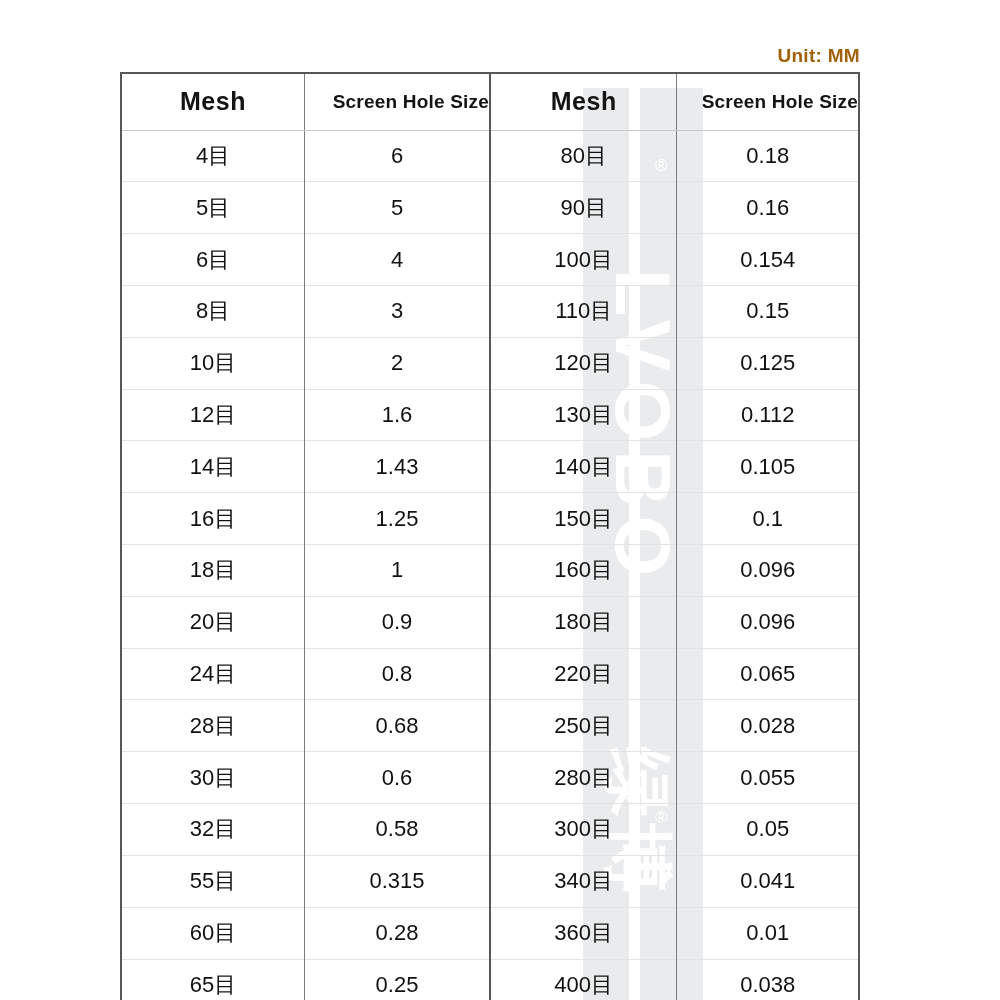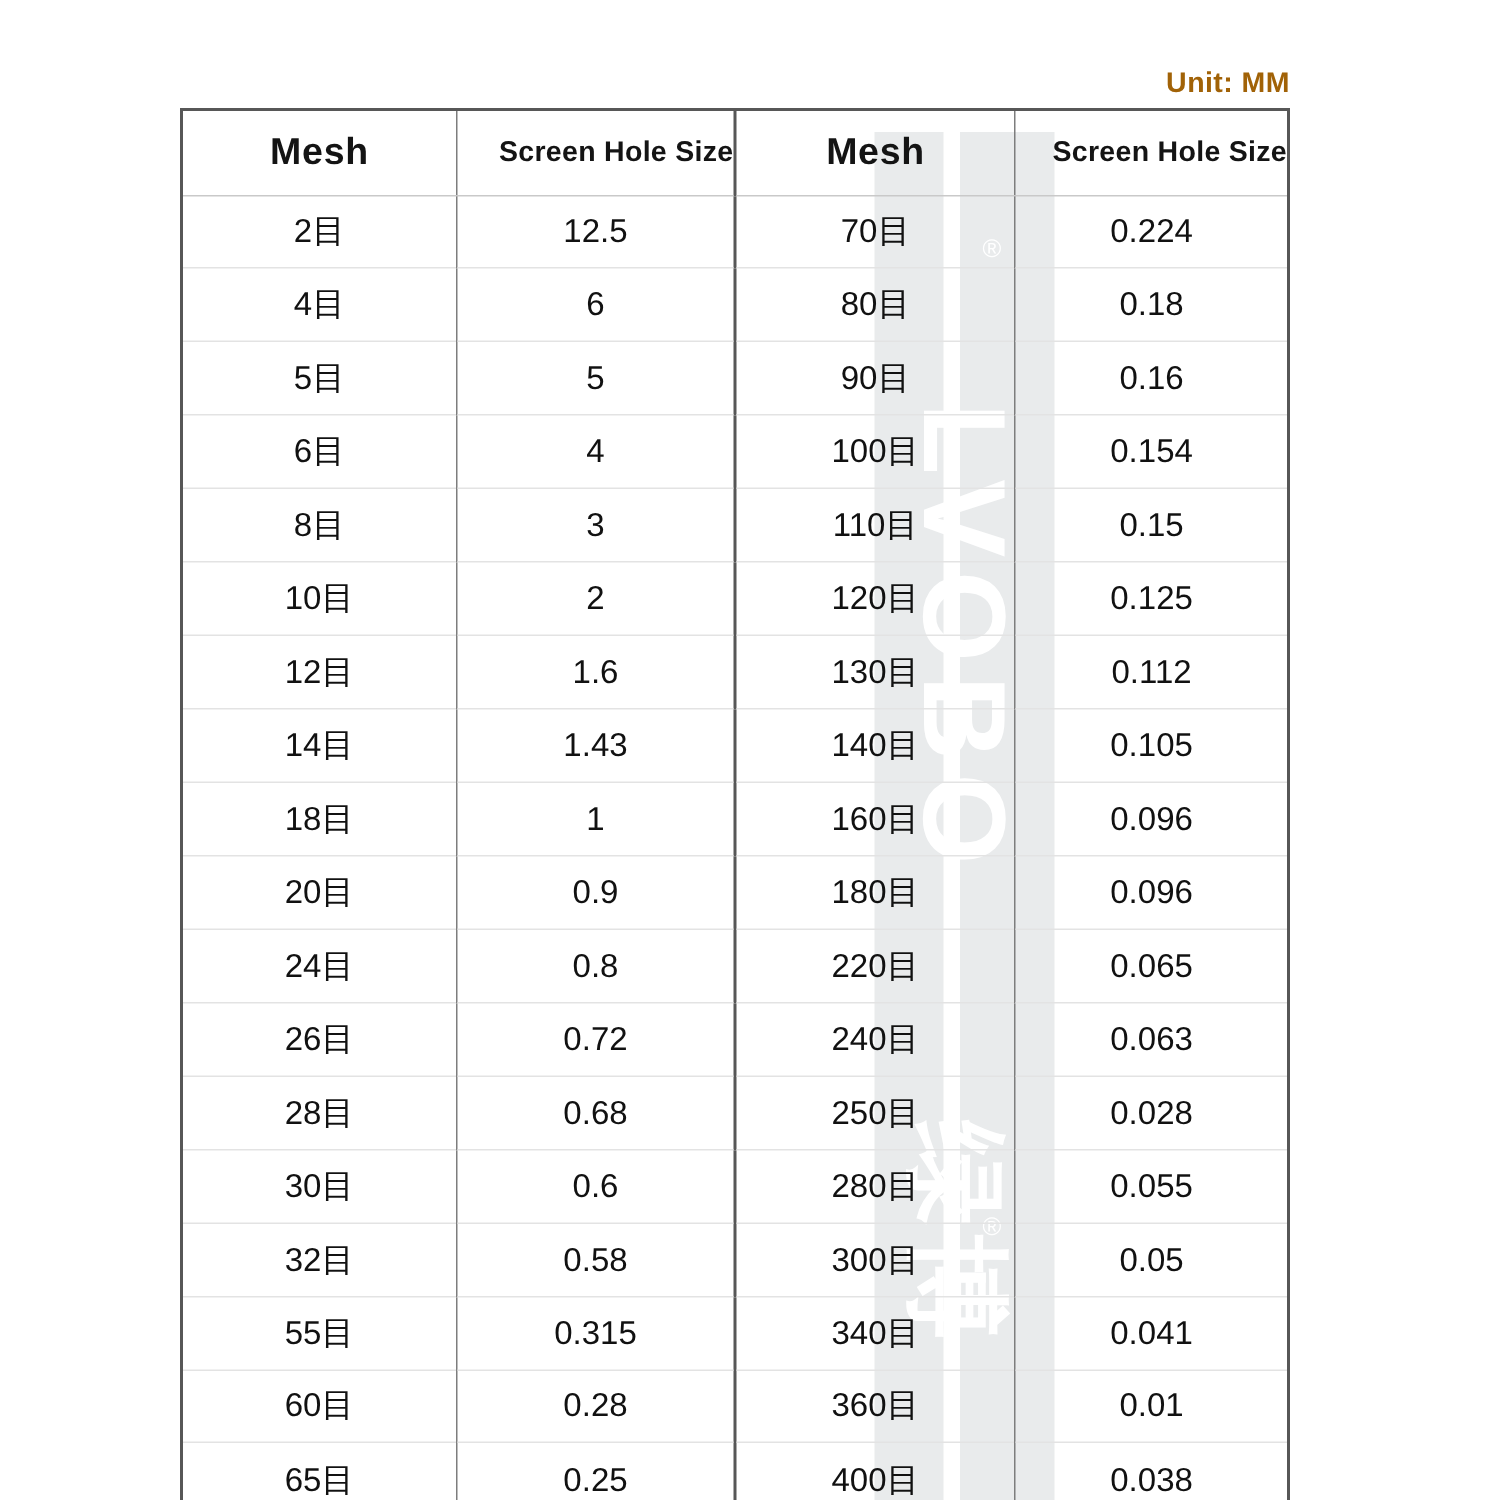--- a/index.html
+++ b/index.html
@@ -151,26 +151,20 @@
       <thead>
         <tr>
           <th class="mesh-h sep-light">Mesh</th>
           <th class="hole-h sep-dark">Screen Hole Size</th>
           <th class="mesh-h sep-light">Mesh</th>
           <th class="hole-h">Screen Hole Size</th>
         </tr>
       </thead>
       <tbody id="table-body">
           <tr>
-            <td class="mesh-cell sep-light">2目</td>
-            <td class="val-cell sep-dark">12.5</td>
-            <td class="mesh-cell sep-light">70目</td>
-            <td class="val-cell">0.224</td>
-          </tr>
-          <tr>
             <td class="mesh-cell sep-light">4目</td>
             <td class="val-cell sep-dark">6</td>
             <td class="mesh-cell sep-light">80目</td>
             <td class="val-cell">0.18</td>
           </tr>
           <tr>
             <td class="mesh-cell sep-light">5目</td>
             <td class="val-cell sep-dark">5</td>
             <td class="mesh-cell sep-light">90目</td>
             <td class="val-cell">0.16</td>
@@ -199,44 +193,44 @@
             <td class="mesh-cell sep-light">130目</td>
             <td class="val-cell">0.112</td>
           </tr>
           <tr>
             <td class="mesh-cell sep-light">14目</td>
             <td class="val-cell sep-dark">1.43</td>
             <td class="mesh-cell sep-light">140目</td>
             <td class="val-cell">0.105</td>
           </tr>
           <tr>
+            <td class="mesh-cell sep-light">16目</td>
+            <td class="val-cell sep-dark">1.25</td>
+            <td class="mesh-cell sep-light">150目</td>
+            <td class="val-cell">0.1</td>
+          </tr>
+          <tr>
             <td class="mesh-cell sep-light">18目</td>
             <td class="val-cell sep-dark">1</td>
             <td class="mesh-cell sep-light">160目</td>
             <td class="val-cell">0.096</td>
           </tr>
           <tr>
             <td class="mesh-cell sep-light">20目</td>
             <td class="val-cell sep-dark">0.9</td>
             <td class="mesh-cell sep-light">180目</td>
             <td class="val-cell">0.096</td>
           </tr>
           <tr>
             <td class="mesh-cell sep-light">24目</td>
             <td class="val-cell sep-dark">0.8</td>
             <td class="mesh-cell sep-light">220目</td>
             <td class="val-cell">0.065</td>
           </tr>
           <tr>
-            <td class="mesh-cell sep-light">26目</td>
-            <td class="val-cell sep-dark">0.72</td>
-            <td class="mesh-cell sep-light">240目</td>
-            <td class="val-cell">0.063</td>
-          </tr>
-          <tr>
             <td class="mesh-cell sep-light">28目</td>
             <td class="val-cell sep-dark">0.68</td>
             <td class="mesh-cell sep-light">250目</td>
             <td class="val-cell">0.028</td>
           </tr>
           <tr>
             <td class="mesh-cell sep-light">30目</td>
             <td class="val-cell sep-dark">0.6</td>
             <td class="mesh-cell sep-light">280目</td>
             <td class="val-cell">0.055</td>

